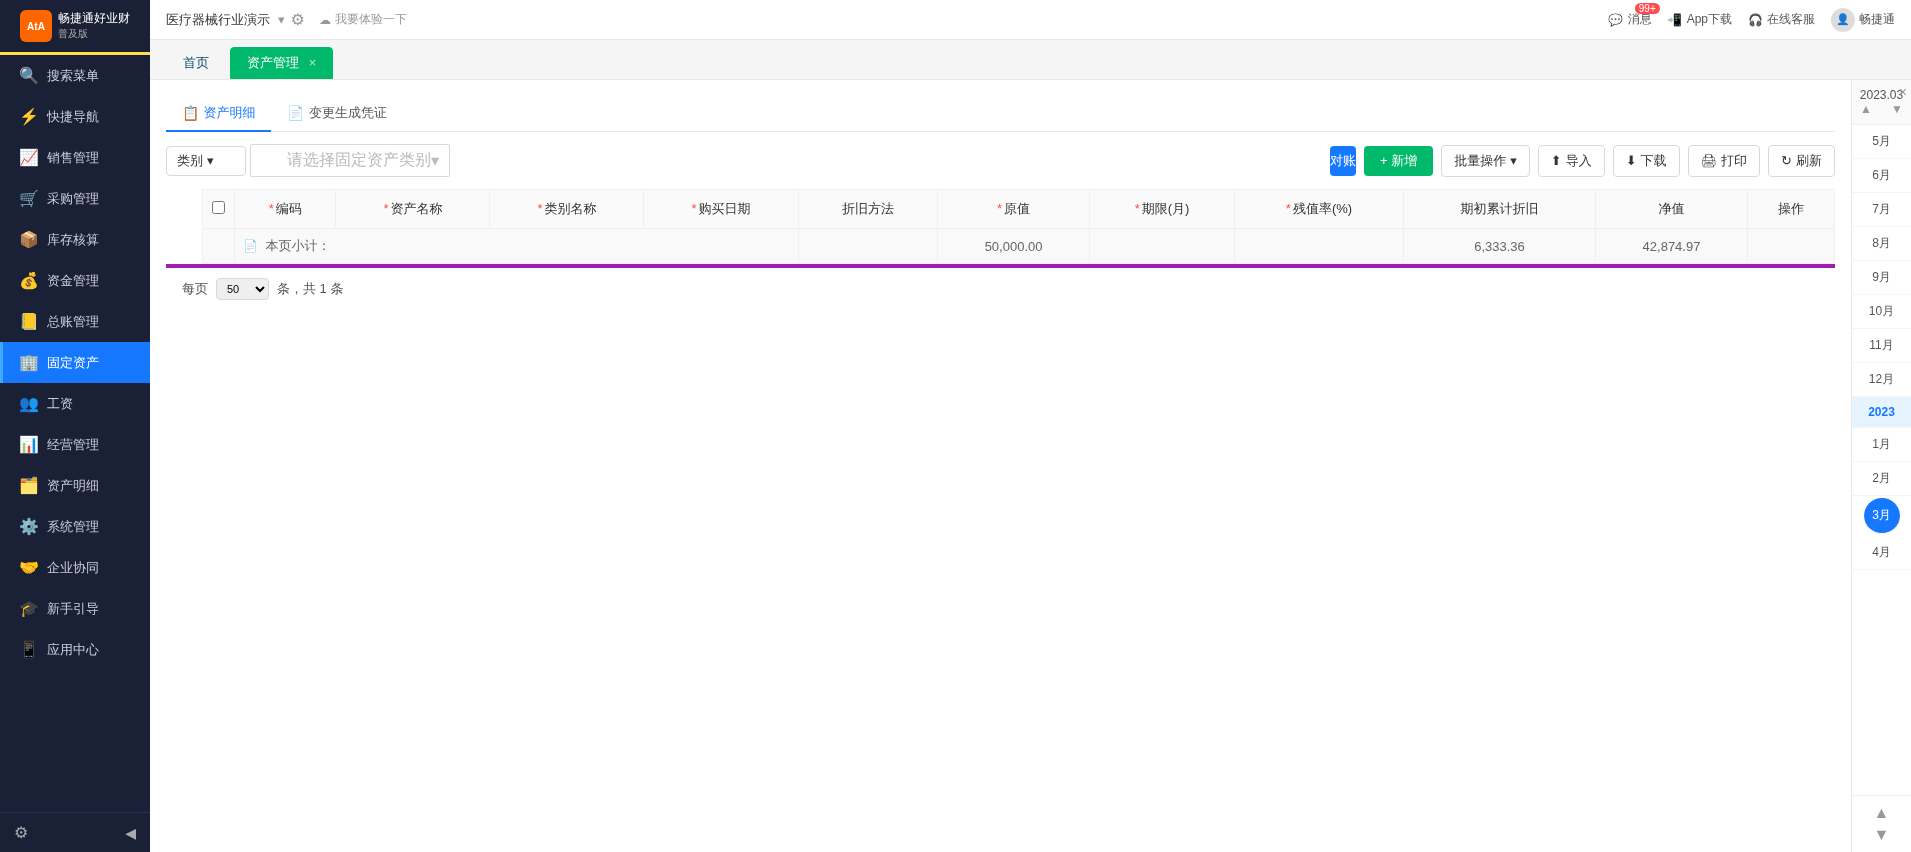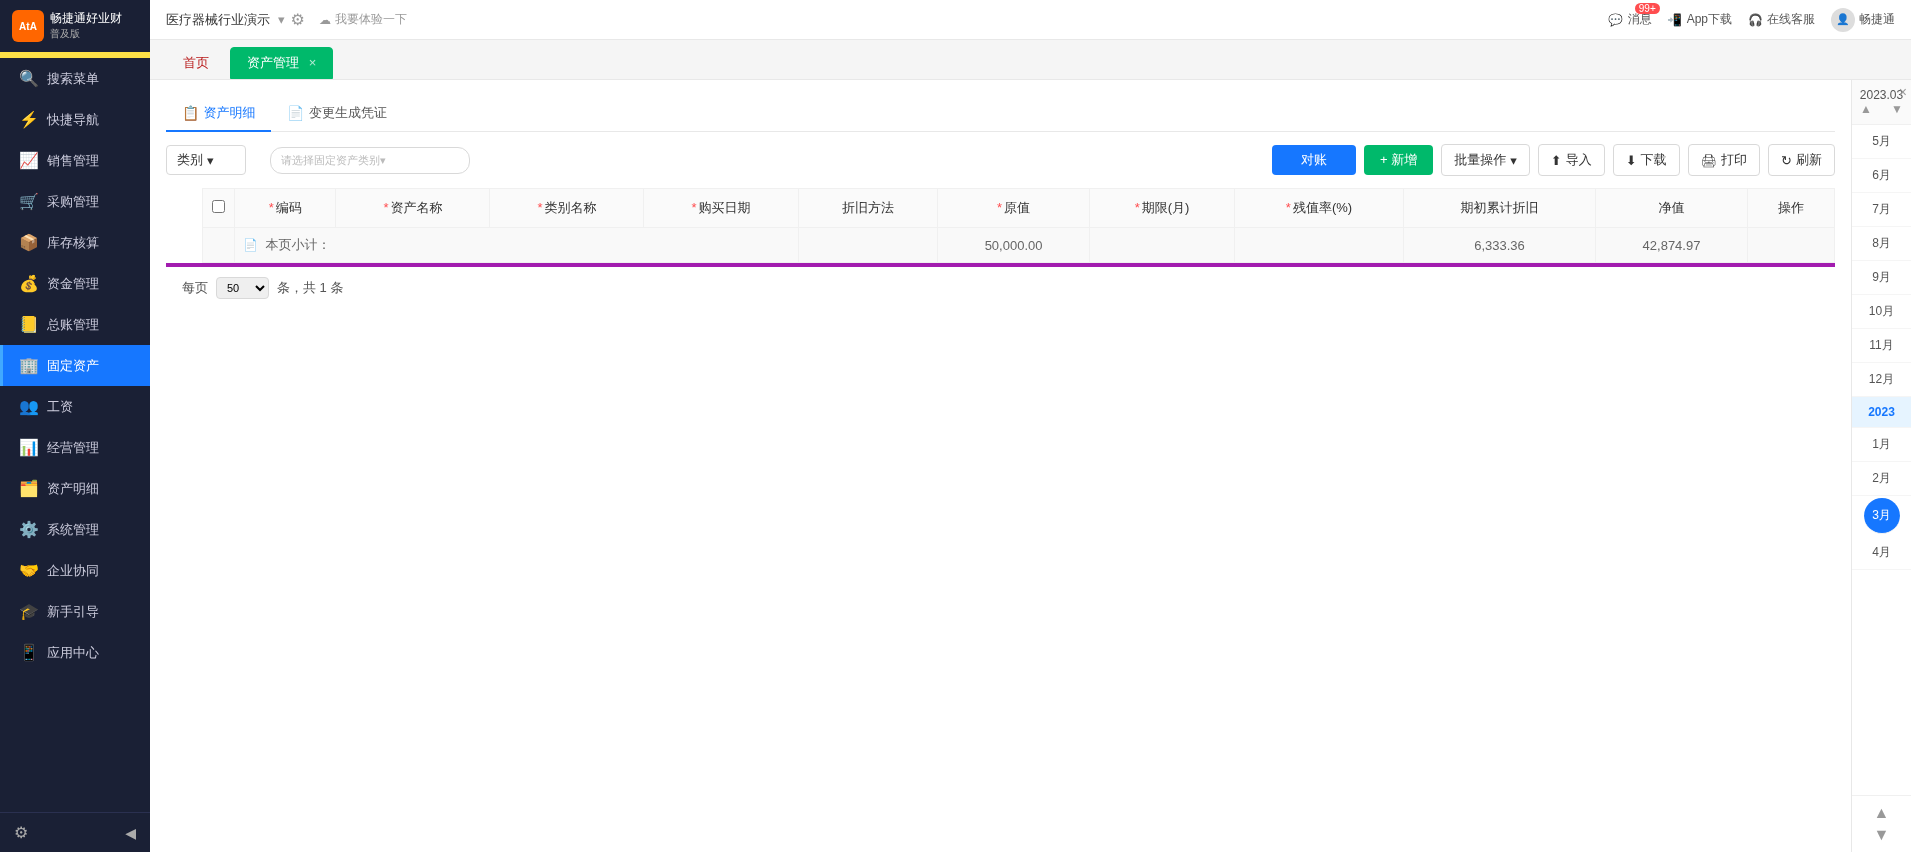--- a/index.html
+++ b/index.html
@@ -9,26 +9,26 @@
     .sidebar {
       width: 150px;
       background: #1a2035;
       color: #fff;
       display: flex;
       flex-direction: column;
       flex-shrink: 0;
       height: 100%;
     }
     .sidebar-logo {
-      padding: 10px 12px;
+      padding: 10px 20px;
       background: #1a2035;
       display: flex;
       align-items: center;
       gap: 6px;
-      border-bottom: 6px solid #fde047;
+      border-bottom: 3px solid #fde047;
     }
     .sidebar-logo .logo-icon {
       width: 32px; height: 32px;
       background: #f60;
       border-radius: 6px;
       display: flex; align-items: center; justify-content: center;
       font-size: 10px; color: #fff; font-weight: bold;
     }
     .sidebar-logo .logo-text { font-size: 12px; line-height: 1.3; color: #fff; }
     .sidebar-logo .logo-sub { font-size: 10px; color: #aaa; }
@@ -91,21 +91,21 @@
       border-bottom: 1px solid #e8e8e8;
       flex-shrink: 0;
       gap: 4px;
     }
     .nav-tab {
       padding: 6px 16px;
       font-size: 13px;
       cursor: pointer;
       border-radius: 4px 4px 0 0;
       border: 1px solid transparent;
-      color: #b91c1c;
+      color: #0c4a6e;
       background: transparent;
     }
     .nav-tab.active { background: #00b96b; color: #fff; border-color: #00b96b; }
     .nav-tab .close-tab { margin-left: 6px; cursor: pointer; opacity: 0.7; }
 
     
     .page-content {
       flex: 1;
       display: flex;
       overflow: hidden;
@@ -137,27 +137,27 @@
     .sub-tab .tab-icon { font-size: 14px; }
 
     
     .toolbar {
       display: flex;
       align-items: center;
       gap: 8px;
       margin-bottom: 12px;
     }
     .toolbar-right { margin-left: auto; display: flex; gap: 8px; align-items: center; }
-    .btn-primary { background: #1677ff; color: #fff; border: none; padding: 6px 29px; border-radius: 4px; cursor: pointer; font-size: 13px; }
+    .btn-primary { background: #1677ff; color: #fff; border: none; padding: 6px 0; border-radius: 4px; cursor: pointer; font-size: 13px; }
     .btn-success { background: #00b96b; color: #fff; border: none; padding: 6px 16px; border-radius: 4px; cursor: pointer; font-size: 13px; }
     .btn-default { background: #fff; color: #333; border: 1px solid #d9d9d9; padding: 6px 12px; border-radius: 4px; cursor: pointer; font-size: 13px; display: flex; align-items: center; gap: 4px; }
     .btn-batch { background: #fff; color: #333; border: 1px solid #d9d9d9; padding: 6px 12px; border-radius: 4px; cursor: pointer; font-size: 13px; display: flex; align-items: center; gap: 4px; }
-    .filter-row { display: flex; align-items: center; gap: 24px; }
+    .filter-row { display: flex; align-items: center; gap: 4px; }
     .select-box { border: 1px solid #d9d9d9; border-radius: 4px; padding: 5px 10px; font-size: 13px; color: #333; background: #fff; display: flex; align-items: center; gap: 4px; cursor: pointer; min-width: 80px; }
-    .select-input { border: 1px solid #d9d9d9; border-radius: 12px; padding: 5px 10px; font-size: 11px; color: #bbb; background: #fff; min-width: 200px; display: flex; align-items: center; justify-content: flex-start; cursor: pointer; }
+    .select-input { border: 1px solid #d9d9d9; border-radius: 2px; padding: 5px 10px; font-size: 16px; color: #bbb; background: #fff; min-width: 200px; display: flex; align-items: center; justify-content: flex-end; cursor: pointer; }
 
     
     .data-table { width: 100%; border-collapse: collapse; font-size: 13px; }
     .data-table th { background: #fafafa; border: 1px solid #f0f0f0; padding: 10px 8px; text-align: center; color: #333; font-weight: 500; white-space: nowrap; }
     .data-table td { border: 1px solid #f0f0f0; padding: 8px; text-align: center; color: #333; }
     .required-mark { color: #ff4d4f; margin-right: 2px; }
     .subtotal-row td { background: #f9f9f9; color: #666; }
     .subtotal-icon { color: #1677ff; margin-right: 4px; font-size: 12px; }
     .action-icons { display: flex; gap: 6px; justify-content: center; color: #999; }
     .action-icons span { cursor: pointer; }

